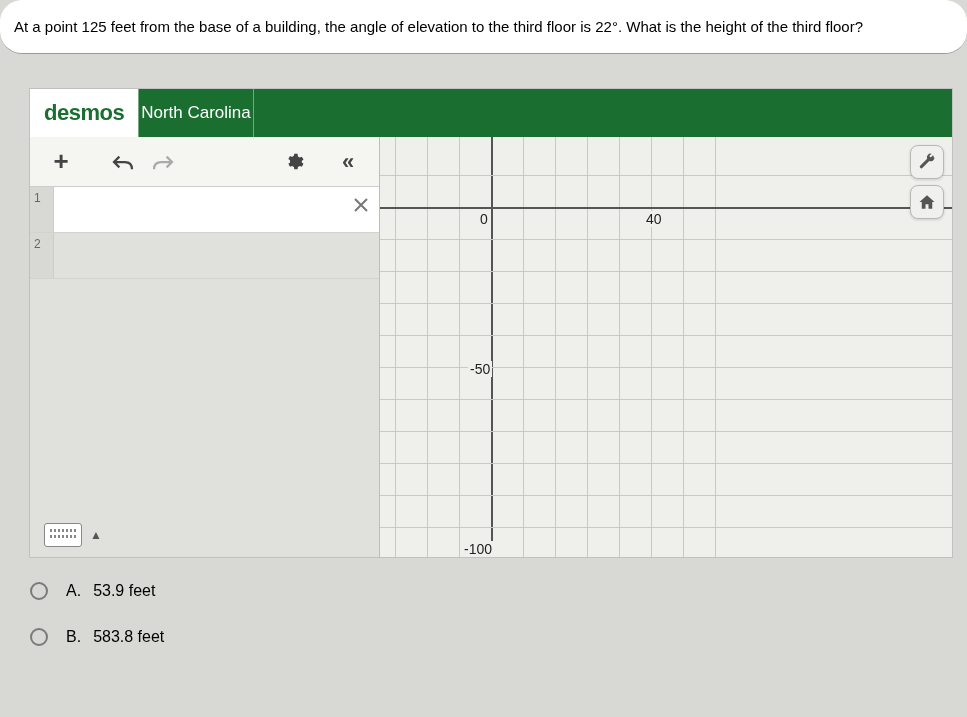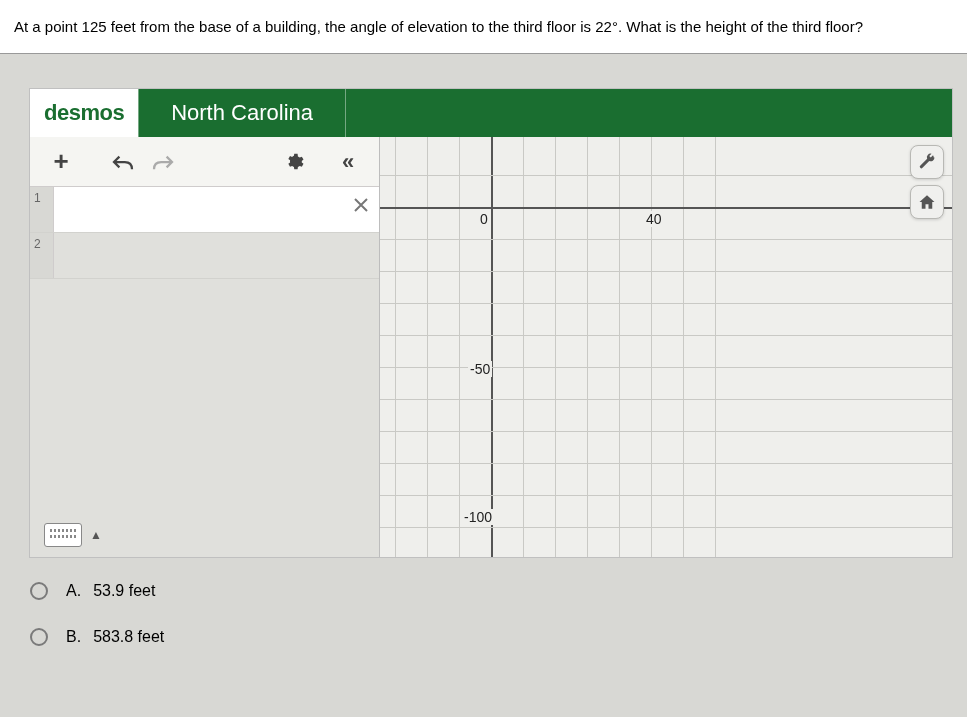--- a/index.html
+++ b/index.html
@@ -10,20 +10,21 @@
       height: 717px;
       overflow: hidden;
       position: relative;
     }
     .question-bar {
       background: #fff;
       padding: 18px 14px;
       border-bottom: 1px solid #999;
       font-size: 15px;
       color: #000;
+      border-radius: 22px;
     }
     .calc-container {
       margin: 34px 14px 0 29px;
       position: relative;
       border: 1px solid #c0c0c0;
       background: #eeeeea;
     }
     .calc-header {
       display: flex;
       align-items: stretch;
@@ -39,24 +40,24 @@
       font-weight: 600;
       letter-spacing: -0.5px;
       background: #fff;
       color: #1a6e30;
     }
     .header-divider {
       width: 1px;
       background: rgba(255,255,255,0.4);
     }
     .header-segment {
-      padding: 0 32px;
-      display: flex;
-      align-items: center;
-      font-size: 22px;
+      padding: 0 2px;
+      display: flex;
+      align-items: center;
+      font-size: 17px;
     }
     .calc-body {
       display: flex;
       height: 420px;
       position: relative;
     }
     .expression-panel {
       width: 350px;
       background: #e0e0dc;
       border-right: 1px solid #bdbdbd;
@@ -293,21 +294,21 @@
         <div class="grid-line-h" style="top:230px"></div>
         <div class="grid-line-h" style="top:262px"></div>
         <div class="grid-line-h" style="top:294px"></div>
         <div class="grid-line-h" style="top:326px"></div>
         <div class="grid-line-h" style="top:358px"></div>
         <div class="grid-line-h" style="top:390px"></div>
 
         <div class="axis-label" style="left:98px;top:74px">0</div>
         <div class="axis-label" style="left:264px;top:74px">40</div>
         <div class="axis-label" style="left:88px;top:224px">-50</div>
-        <div class="axis-label" style="left:82px;top:372px">-100</div>
+        <div class="axis-label" style="left:82px;top:404px">-100</div>
       </div>
 
       <div class="graph-tools">
         <div class="graph-tool-btn">
           <svg viewBox="0 0 24 24" fill="#555">
               <path d="M22 6a5 5 0 01-7 4.6L6 19.6a2 2 0 11-2.8-2.8l9-9A5 5 0 0118 1l-3 3 2 2 3-3c.6.9 1 1.9 1 3z"></path>
             </svg>
         </div>
         <div class="graph-tool-btn">
           <svg viewBox="0 0 24 24" fill="#555">

